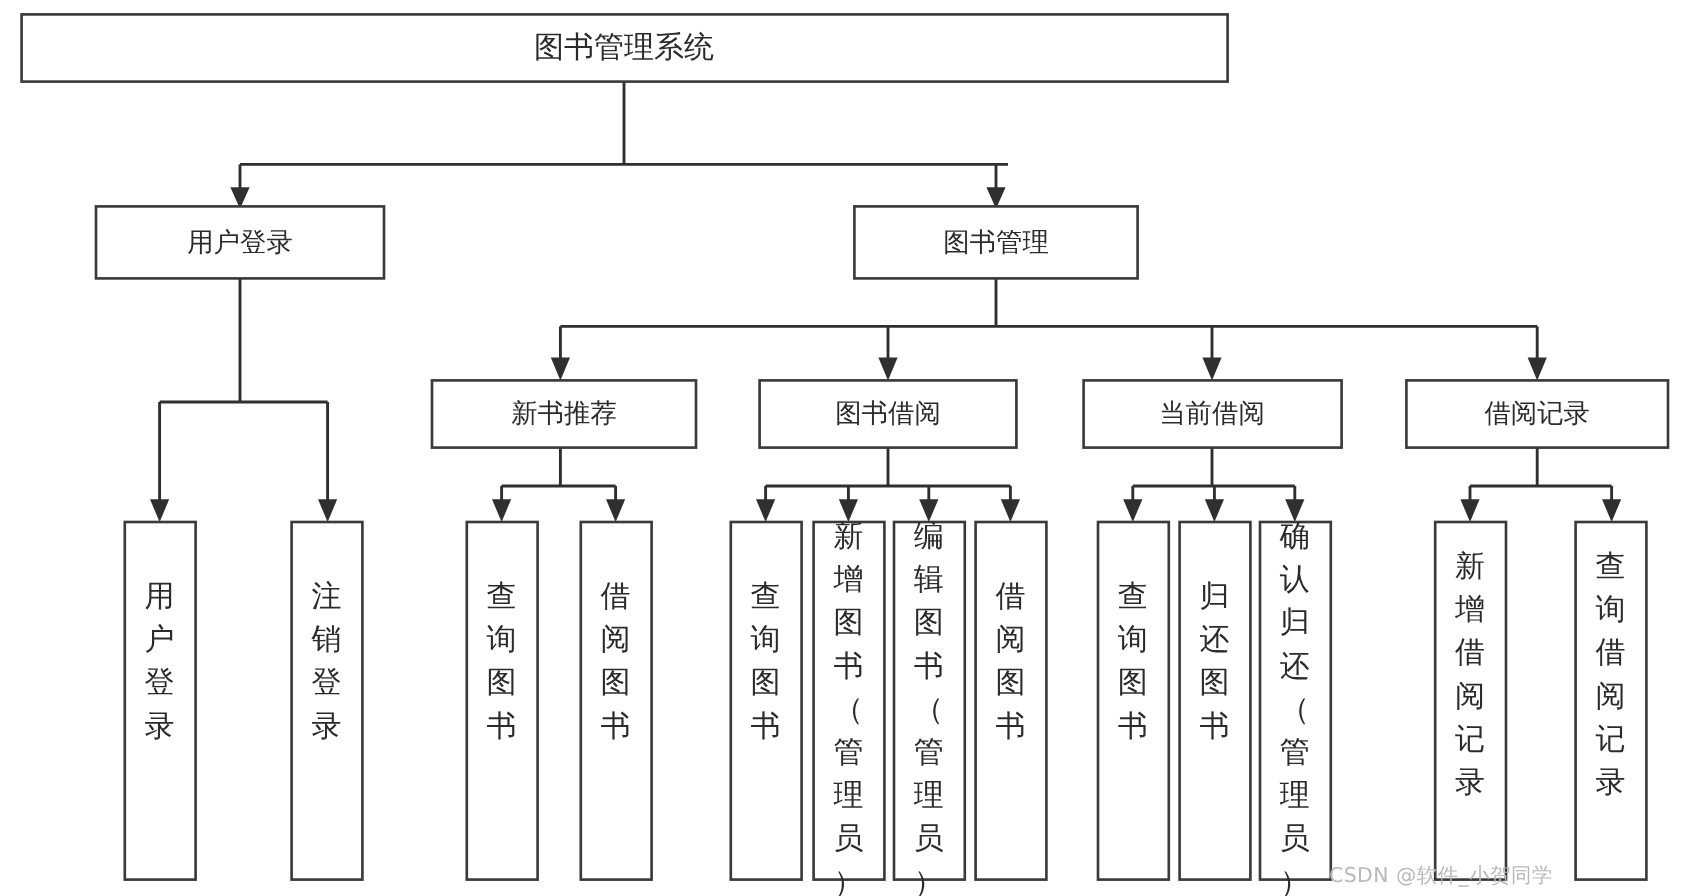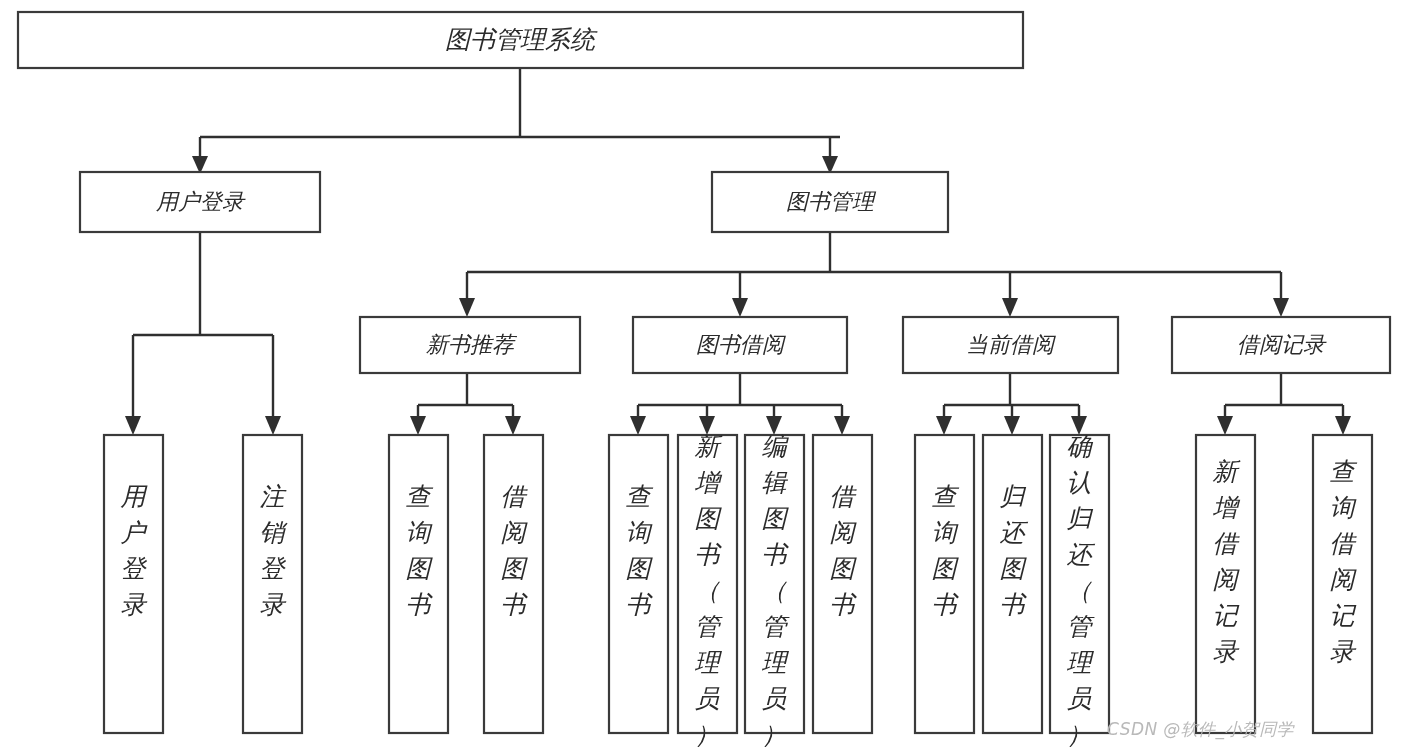--- a/index.html
+++ b/index.html
@@ -13,21 +13,20 @@
     font-family: "DejaVu Sans", "Liberation Sans", sans-serif;
     overflow: hidden;
     position: relative;
   }
   #diagram-root {
     position: absolute;
     left: 0;
     top: 0;
     width: 1302px;
     height: 747px;
-    font-style: italic;
   }
   svg.flow {
     display: block;
     width: 1405px;
     height: 747px;
   }
   .node-rect {
     fill: #ffffff;
     stroke: #3a3a3a;
     stroke-width: 2.2;

